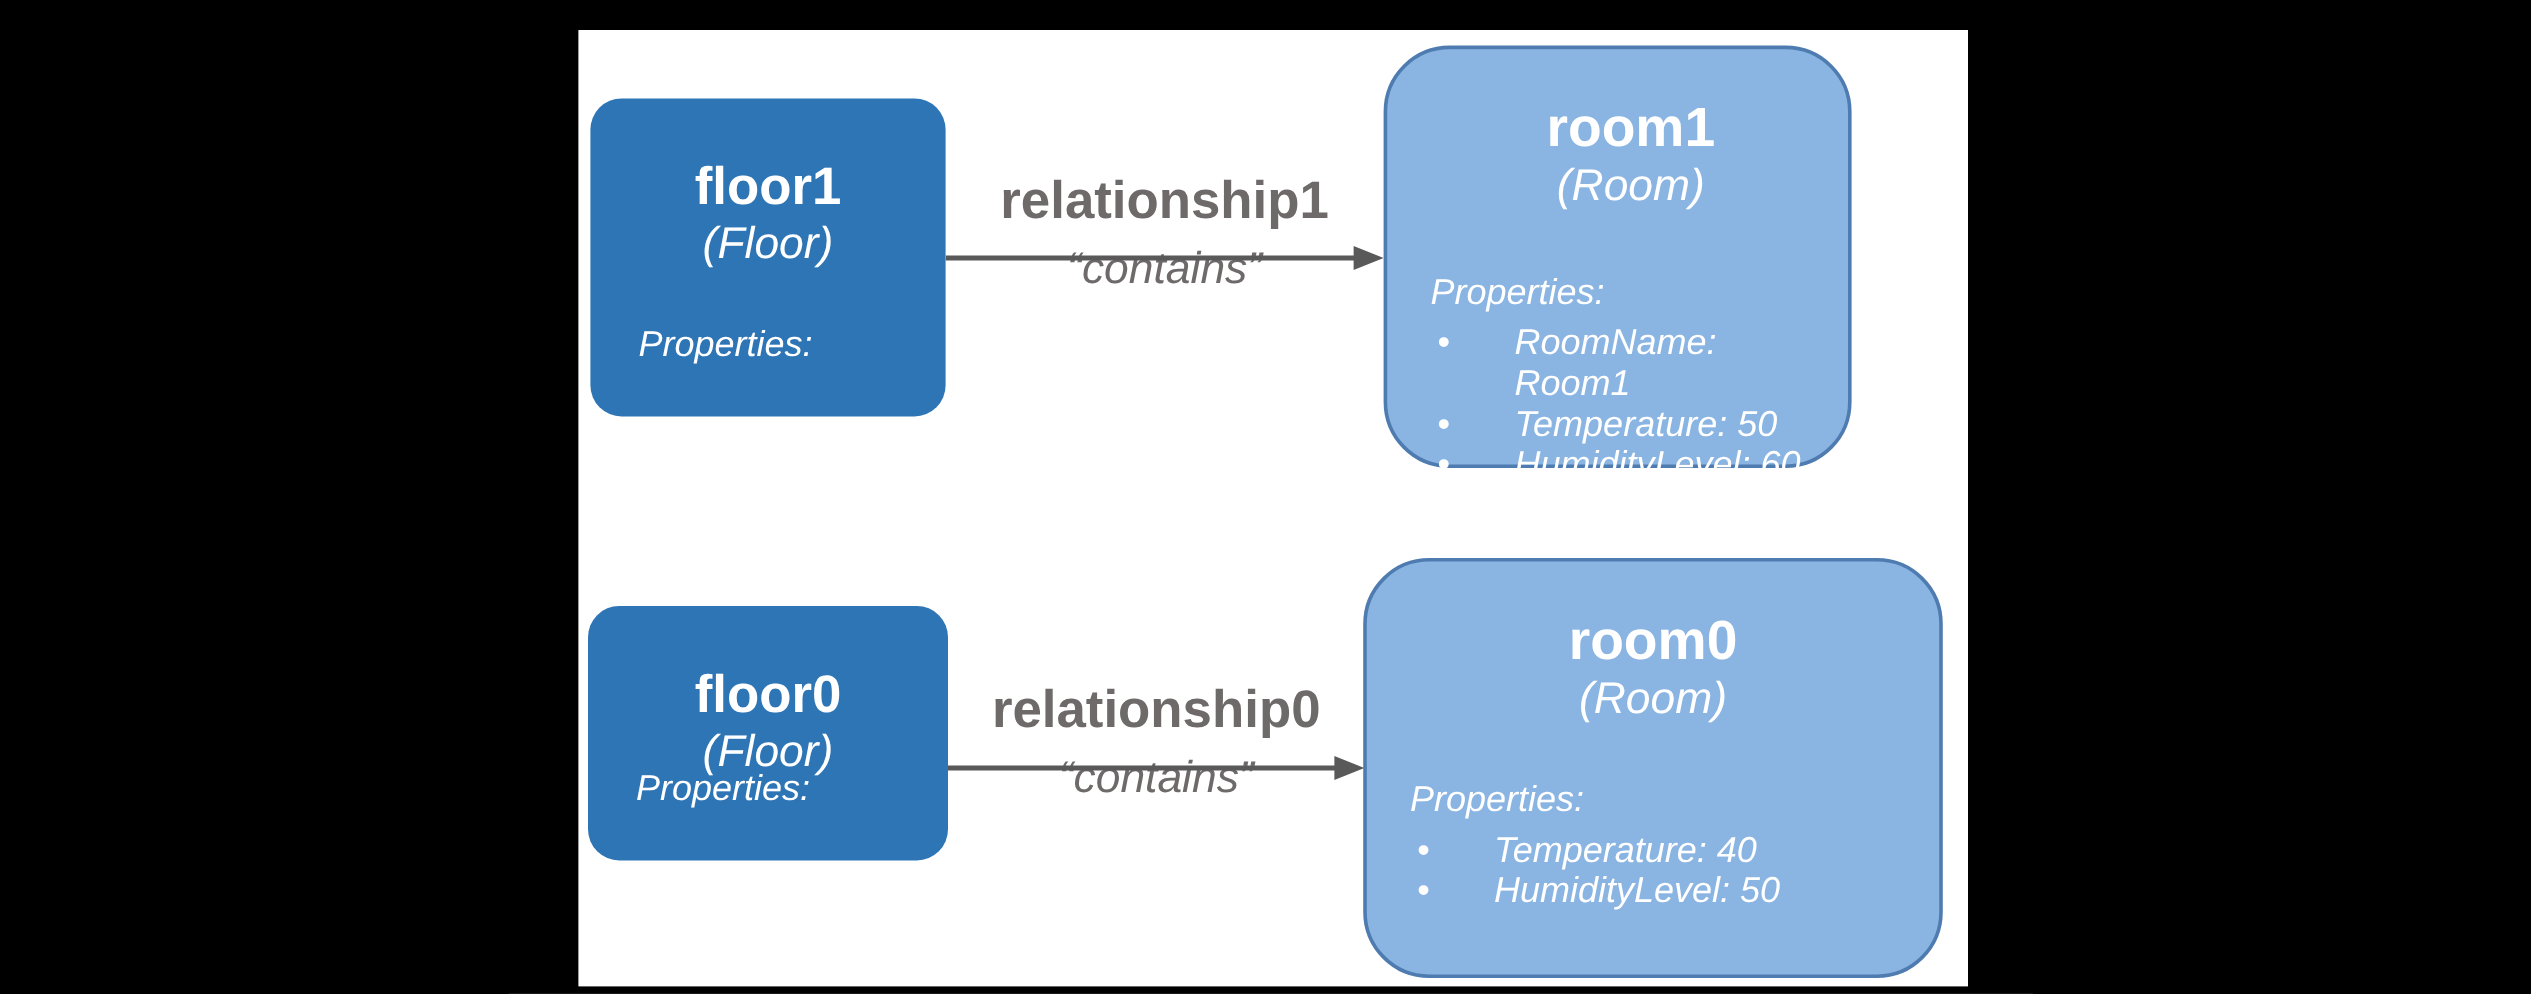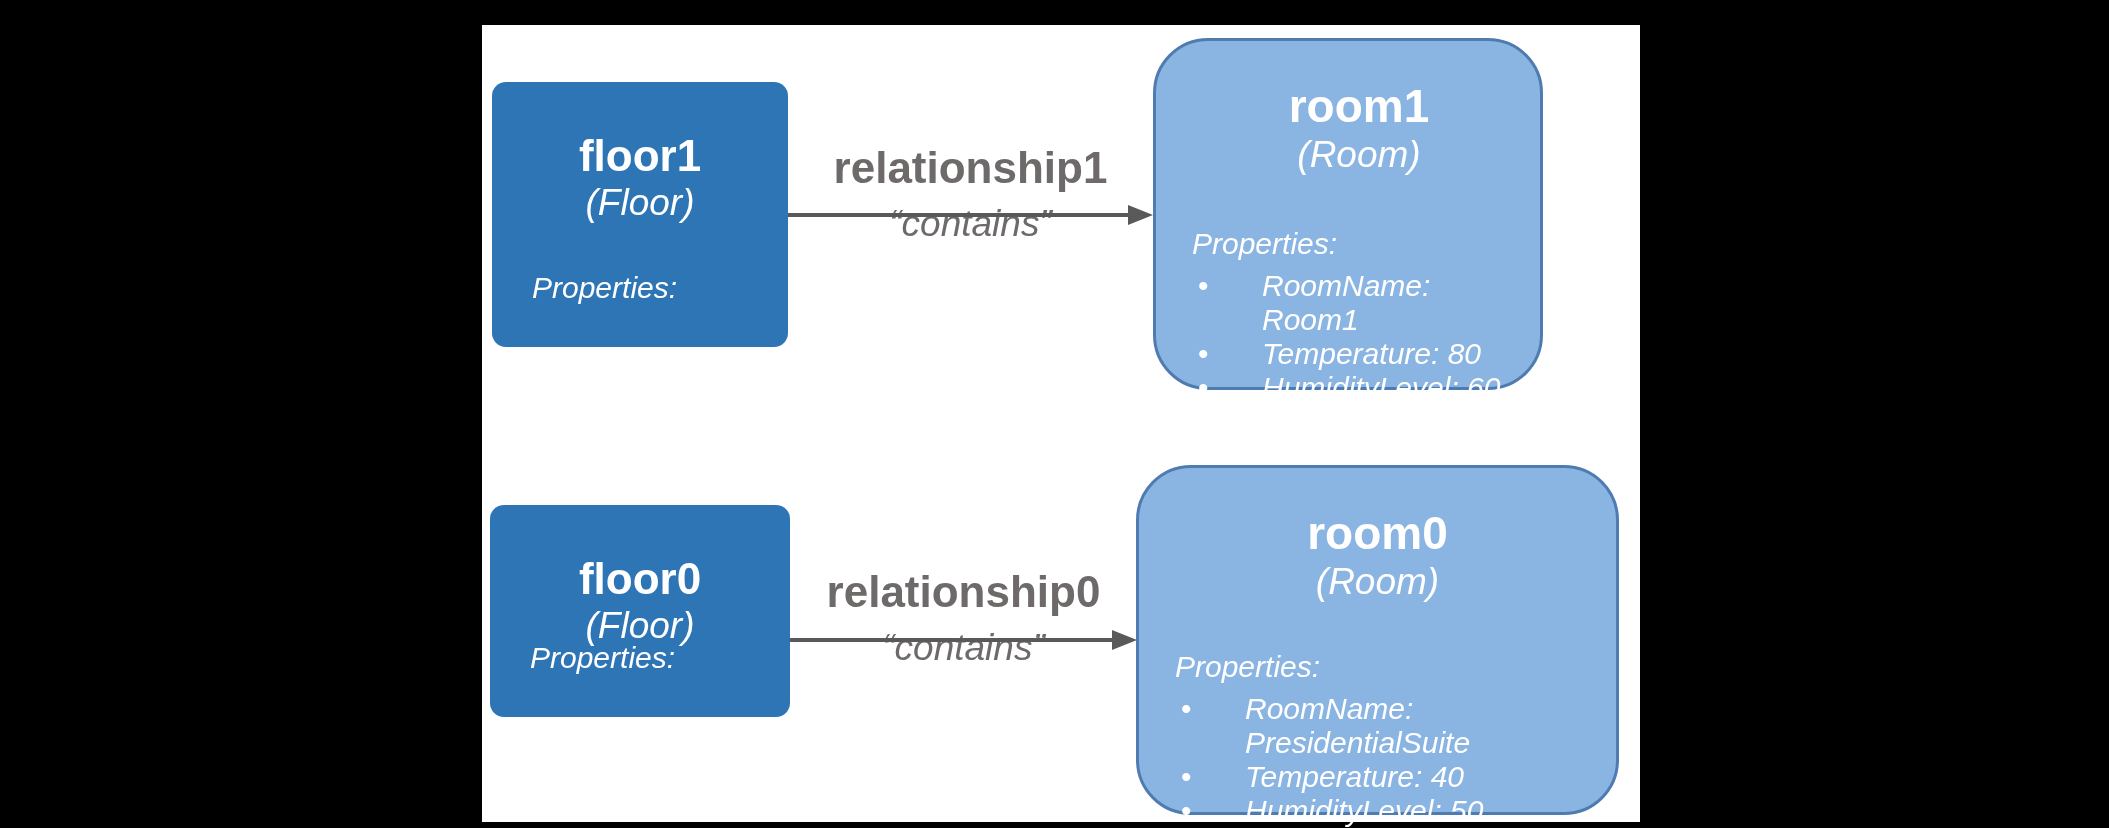--- a/index.html
+++ b/index.html
@@ -25,21 +25,21 @@
     height: 797px;
     background: #ffffff;
   }
   .node {
     position: absolute;
     box-sizing: border-box;
     color: #ffffff;
   }
   .node.floor {
     background: #2e75b6;
-    border-radius: 14px;
+    border-radius: 26px;
   }
   .node.room {
     background: #8ab4e2;
     border: 3px solid #4f7cb0;
     border-radius: 55px;
   }
   .node-floor1 { left: 10px;  top: 57px;  width: 296px; height: 265px; }
   .node-room1  { left: 671px; top: 13px;  width: 390px; height: 352px; padding-left: 22px; }
   .node-floor0 { left: 8px;   top: 480px; width: 300px; height: 212px; }
   .node-room0  { left: 654px; top: 440px; width: 483px; height: 350px; }
@@ -147,21 +147,21 @@
         <div class="node-type">(Room)</div>
       </div>
       <div class="room-props">
         <div class="room-props-label">Properties:</div>
         <div class="prop-item">
           <span class="bullet"></span>
           <span>RoomName: Room1</span>
         </div>
         <div class="prop-item">
           <span class="bullet"></span>
-          <span>Temperature: 80</span>
+          <span>Temperature: 50</span>
         </div>
         <div class="prop-item">
           <span class="bullet"></span>
           <span>HumidityLevel: 60</span>
         </div>
       </div>
     </div>
 
     <div class="node floor node-floor0">
       <div class="node-titlewrap">
@@ -183,24 +183,20 @@
 
     <div class="node room node-room0">
       <div class="node-titlewrap">
         <div class="node-title">room0</div>
         <div class="node-type">(Room)</div>
       </div>
       <div class="room-props">
         <div class="room-props-label">Properties:</div>
         <div class="prop-item">
           <span class="bullet"></span>
-          <span>RoomName: PresidentialSuite</span>
-        </div>
-        <div class="prop-item">
-          <span class="bullet"></span>
           <span>Temperature: 40</span>
         </div>
         <div class="prop-item">
           <span class="bullet"></span>
           <span>HumidityLevel: 50</span>
         </div>
       </div>
     </div>
 
   </div>

